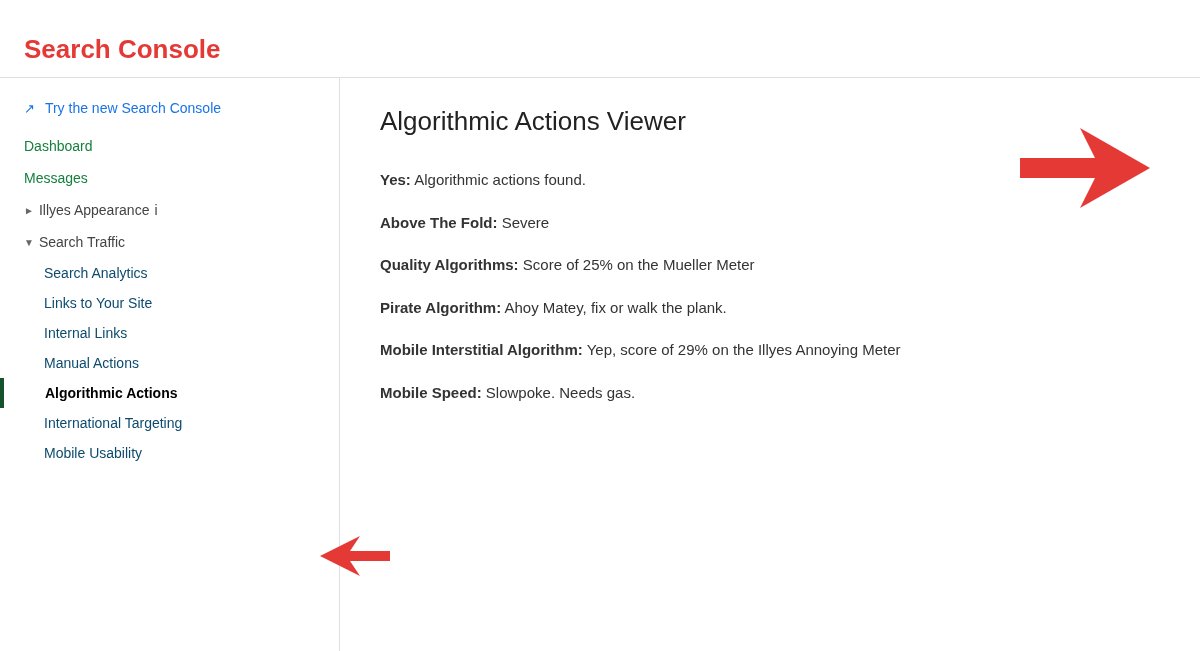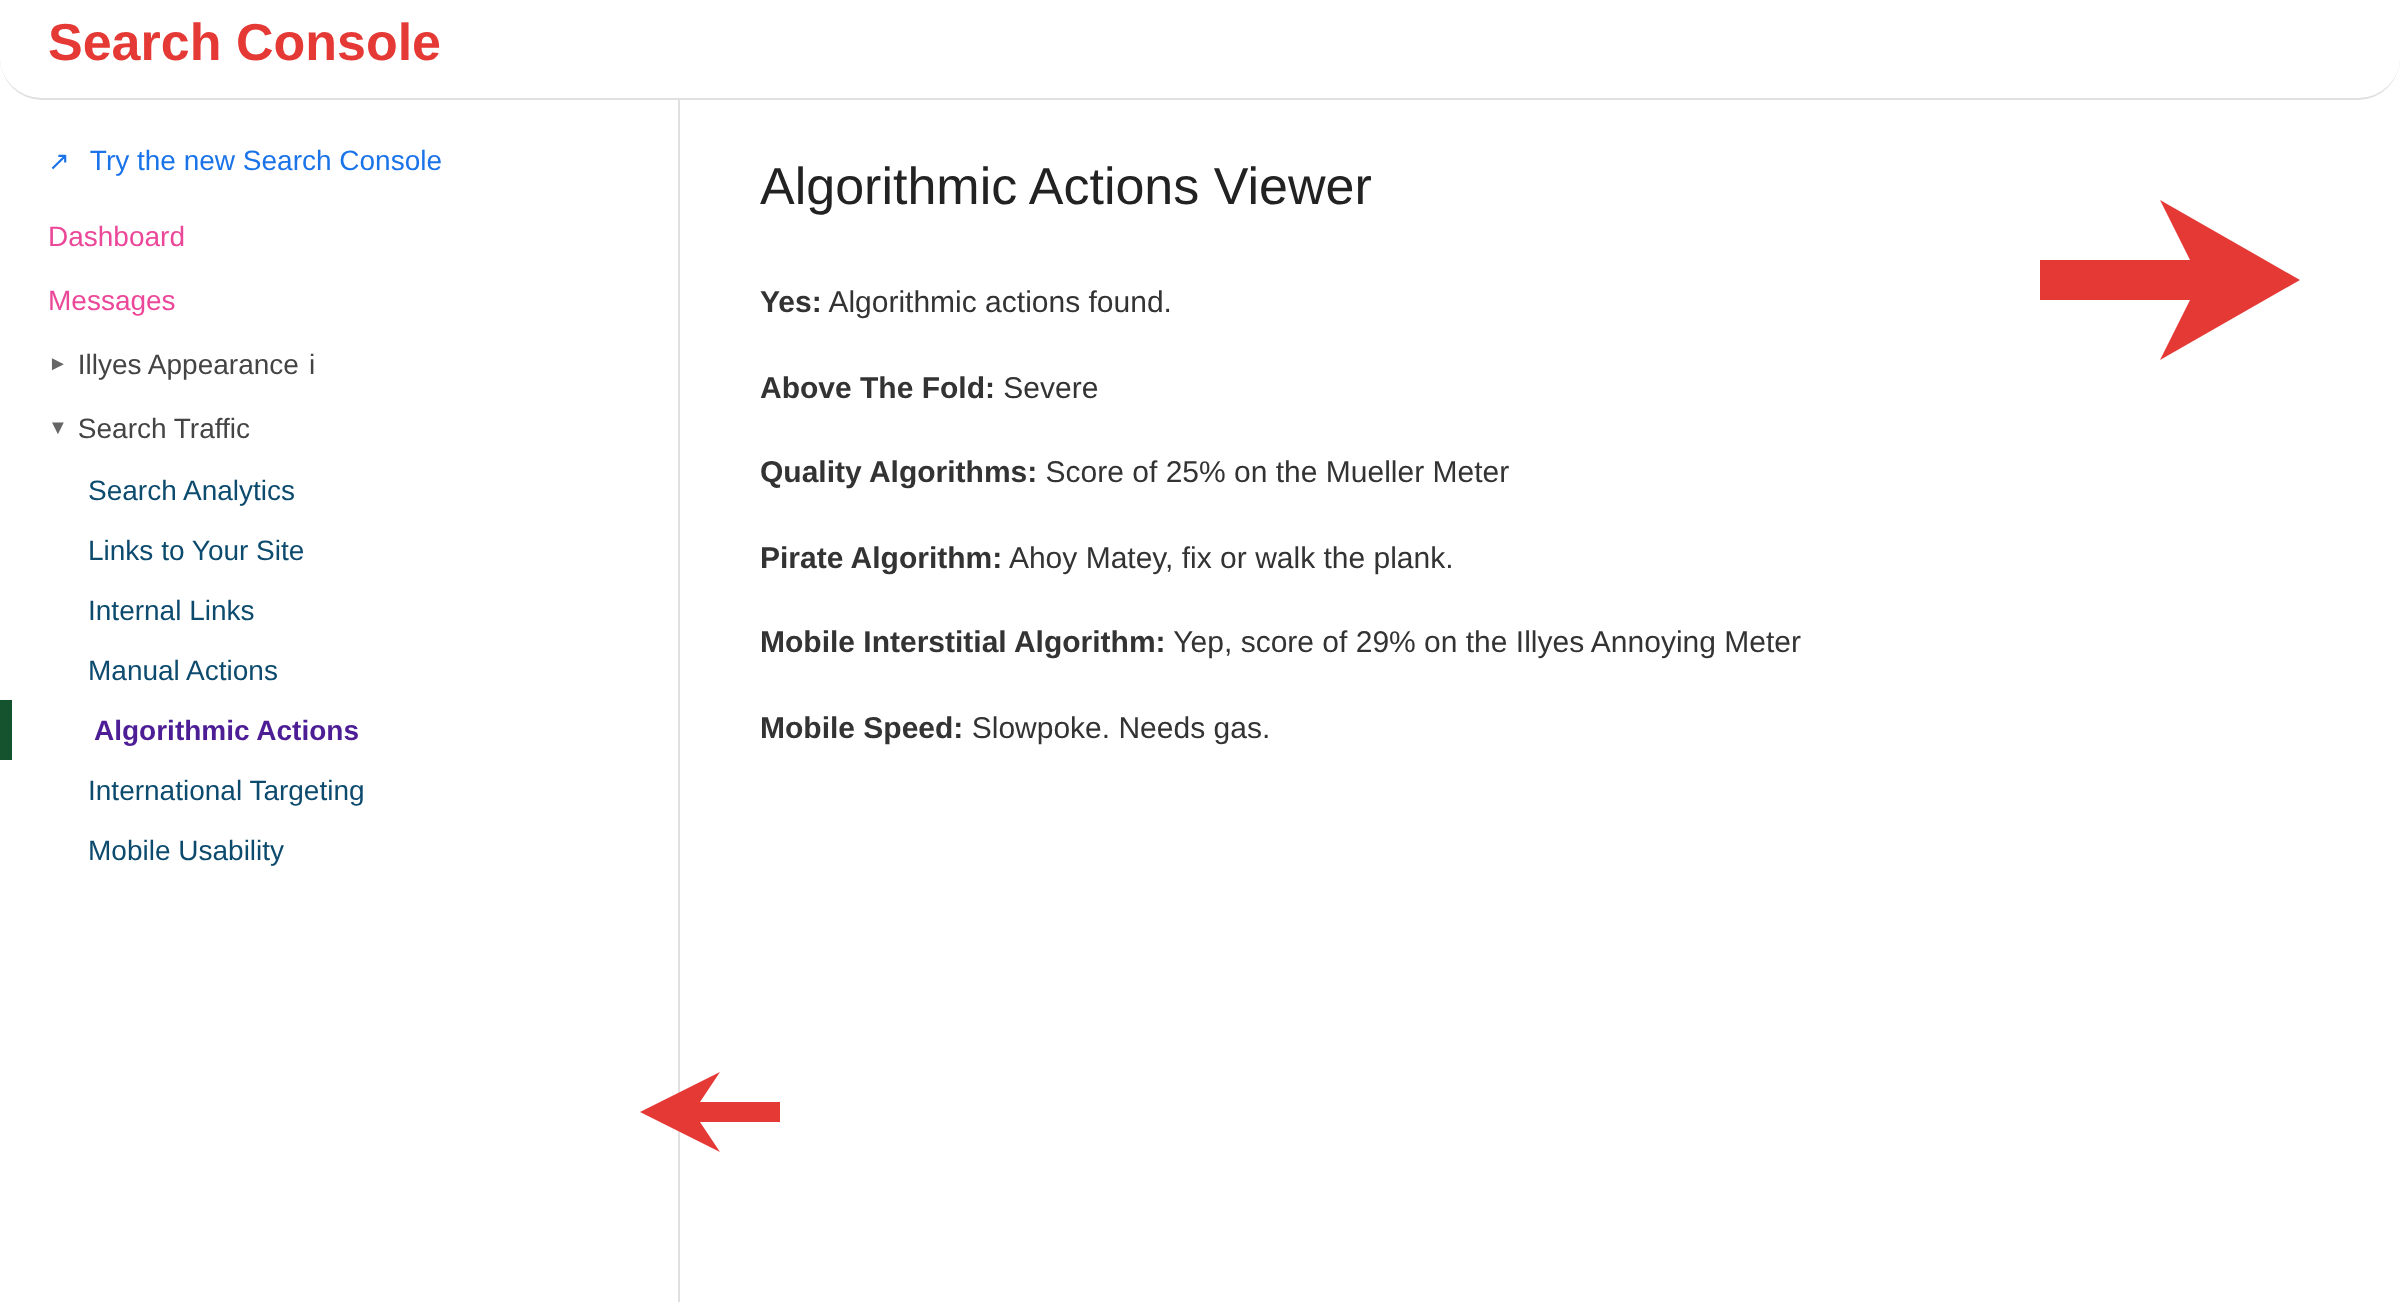--- a/index.html
+++ b/index.html
@@ -9,23 +9,22 @@
       color: #333;
       width: 1200px;
       height: 651px;
       overflow: hidden;
       display: flex;
       flex-direction: column;
     }
 
     
     .header {
-      padding: 6px 24px 12px 24px;
+      padding: 34px 24px 12px 24px;
       border-bottom: 1px solid #e0e0e0;
-      border-radius: 21px;
     }
     .header-title {
       font-size: 26px;
       font-weight: bold;
       color: #e53935;
     }
 
     
     .layout {
       display: flex;
@@ -40,21 +39,21 @@
       border-right: 1px solid #e0e0e0;
       padding: 12px 0;
       overflow-y: auto;
       font-size: 14px;
       position: relative;
     }
 
     .sidebar-item {
       padding: 8px 24px;
       cursor: pointer;
-      color: #ec4899;
+      color: #15803d;
       display: flex;
       align-items: center;
       gap: 6px;
     }
 
     .sidebar-item.link-item {
       color: #1a73e8;
       padding: 10px 24px 14px 24px;
     }
     .sidebar-item.link-item .ext-icon {
@@ -76,23 +75,23 @@
     }
 
     .sidebar-sub-item {
       padding: 7px 24px 7px 44px;
       cursor: pointer;
       color: #0c4a6e;
       font-size: 14px;
     }
 
     .sidebar-sub-item.active {
-      color: #4c1d95;
+      color: #000000;
       font-weight: bold;
-      border-left: 6px solid #14532d;
+      border-left: 4px solid #14532d;
       padding-left: 41px;
       background: #fff;
     }
 
     
     .main {
       flex: 1;
       padding: 28px 40px;
       overflow-y: auto;
       position: relative;

